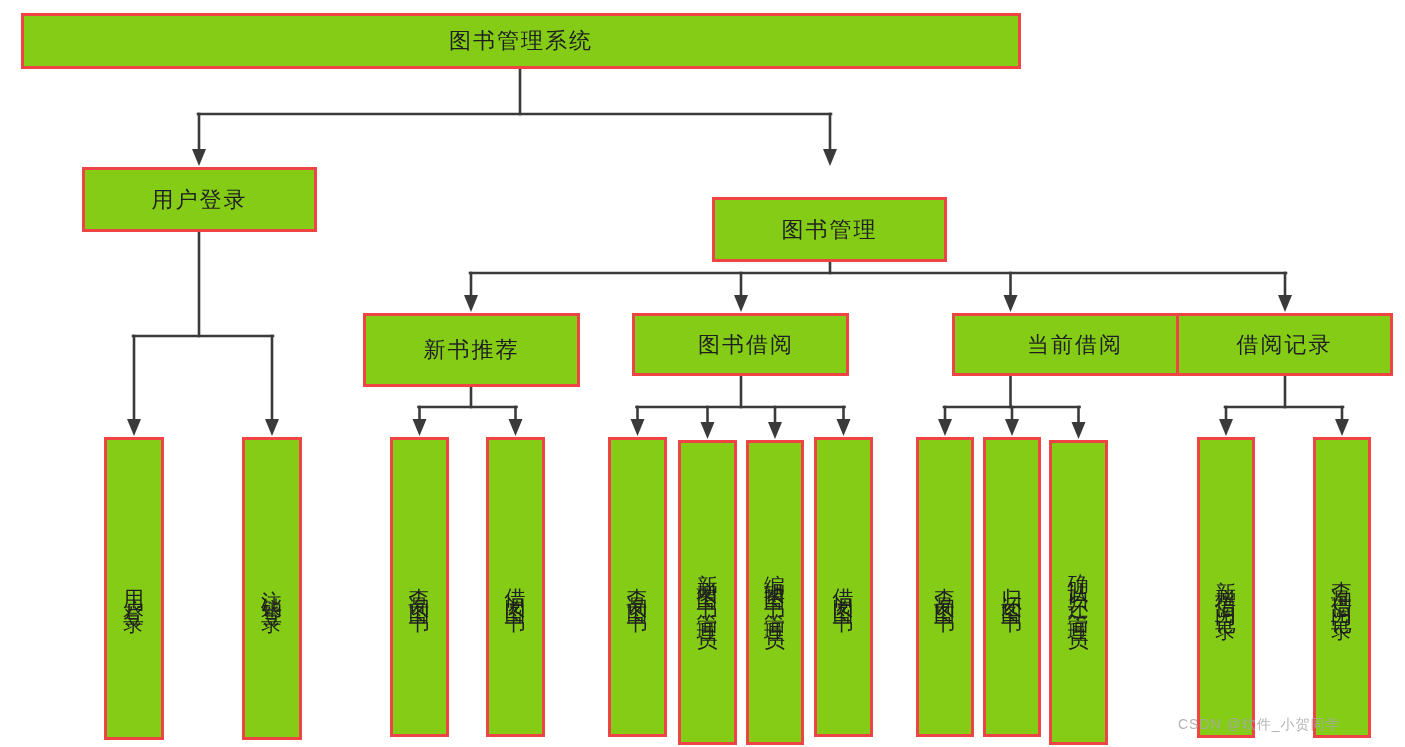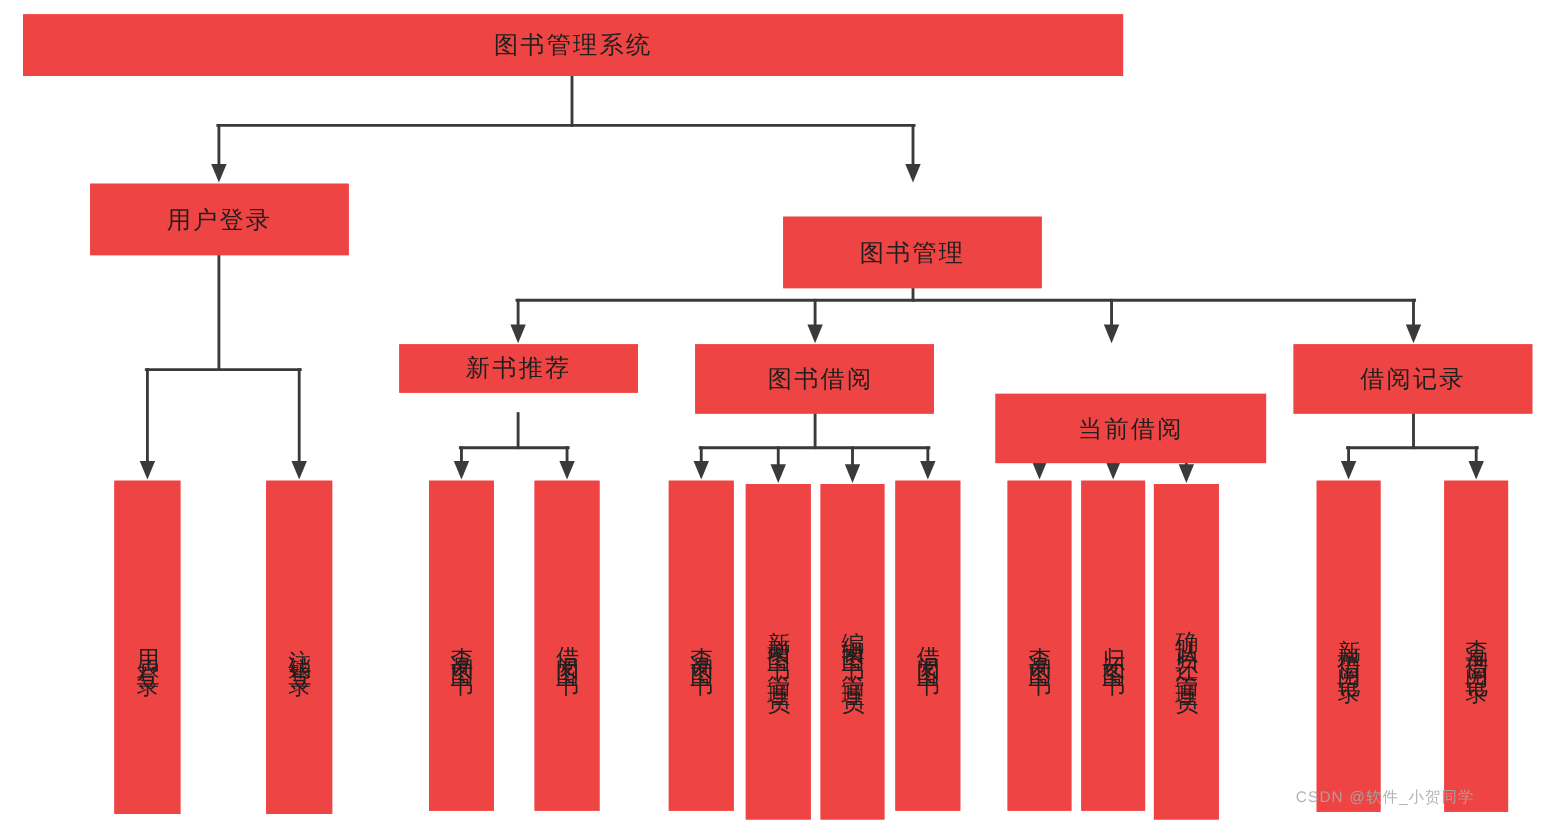--- a/index.html
+++ b/index.html
@@ -7,22 +7,22 @@
     position: relative;
     width: 1405px;
     height: 747px;
     background: #ffffff;
     font-family: "Liberation Sans", sans-serif;
     overflow: hidden;
   }
   svg.wires { position: absolute; left: 0; top: 0; }
   .box {
     position: absolute;
-    background: #ef4444;
-    border: 5px solid #ef4444;
+    background: #84cc16;
+    border: 3px solid #ef4444;
     box-sizing: border-box;
     display: flex;
     align-items: center;
     justify-content: center;
   }
   .hlbl {
     font-size: 22px;
     letter-spacing: 2px;
     color: #1f1f1f;
     white-space: nowrap;
@@ -119,27 +119,27 @@
     <span class="hlbl">图书管理系统</span>
   </div>
 
   <div class="box" style="left:82px; top:167px; width:235px; height:65px;">
     <span class="hlbl">用户登录</span>
   </div>
   <div class="box" style="left:712px; top:167px; width:235px; height:65px;margin-top:30px;">
     <span class="hlbl">图书管理</span>
   </div>
 
-  <div class="box" style="left:363px; top:313px; width:217px; height:44px;">
+  <div class="box" style="left:363px; top:313px; width:217px; height:74px;">
     <span class="hlbl">新书推荐</span>
   </div>
   <div class="box" style="left:632px; top:313px; width:217px; height:63px;padding-left:11px;">
     <span class="hlbl">图书借阅</span>
   </div>
-  <div class="box" style="left:905px; top:313px; width:246px; height:63px;margin-top:45px;">
+  <div class="box" style="left:952px; top:313px; width:246px; height:63px;">
     <span class="hlbl">当前借阅</span>
   </div>
   <div class="box" style="left:1176px; top:313px; width:217px; height:63px;">
     <span class="hlbl">借阅记录</span>
   </div>
 
   <div class="box" style="left:104px; top:437px; width:60px; height:303px;">
     <span class="vlbl">用户登录</span>
   </div>
   <div class="box" style="left:242px; top:437px; width:60px; height:303px;">

